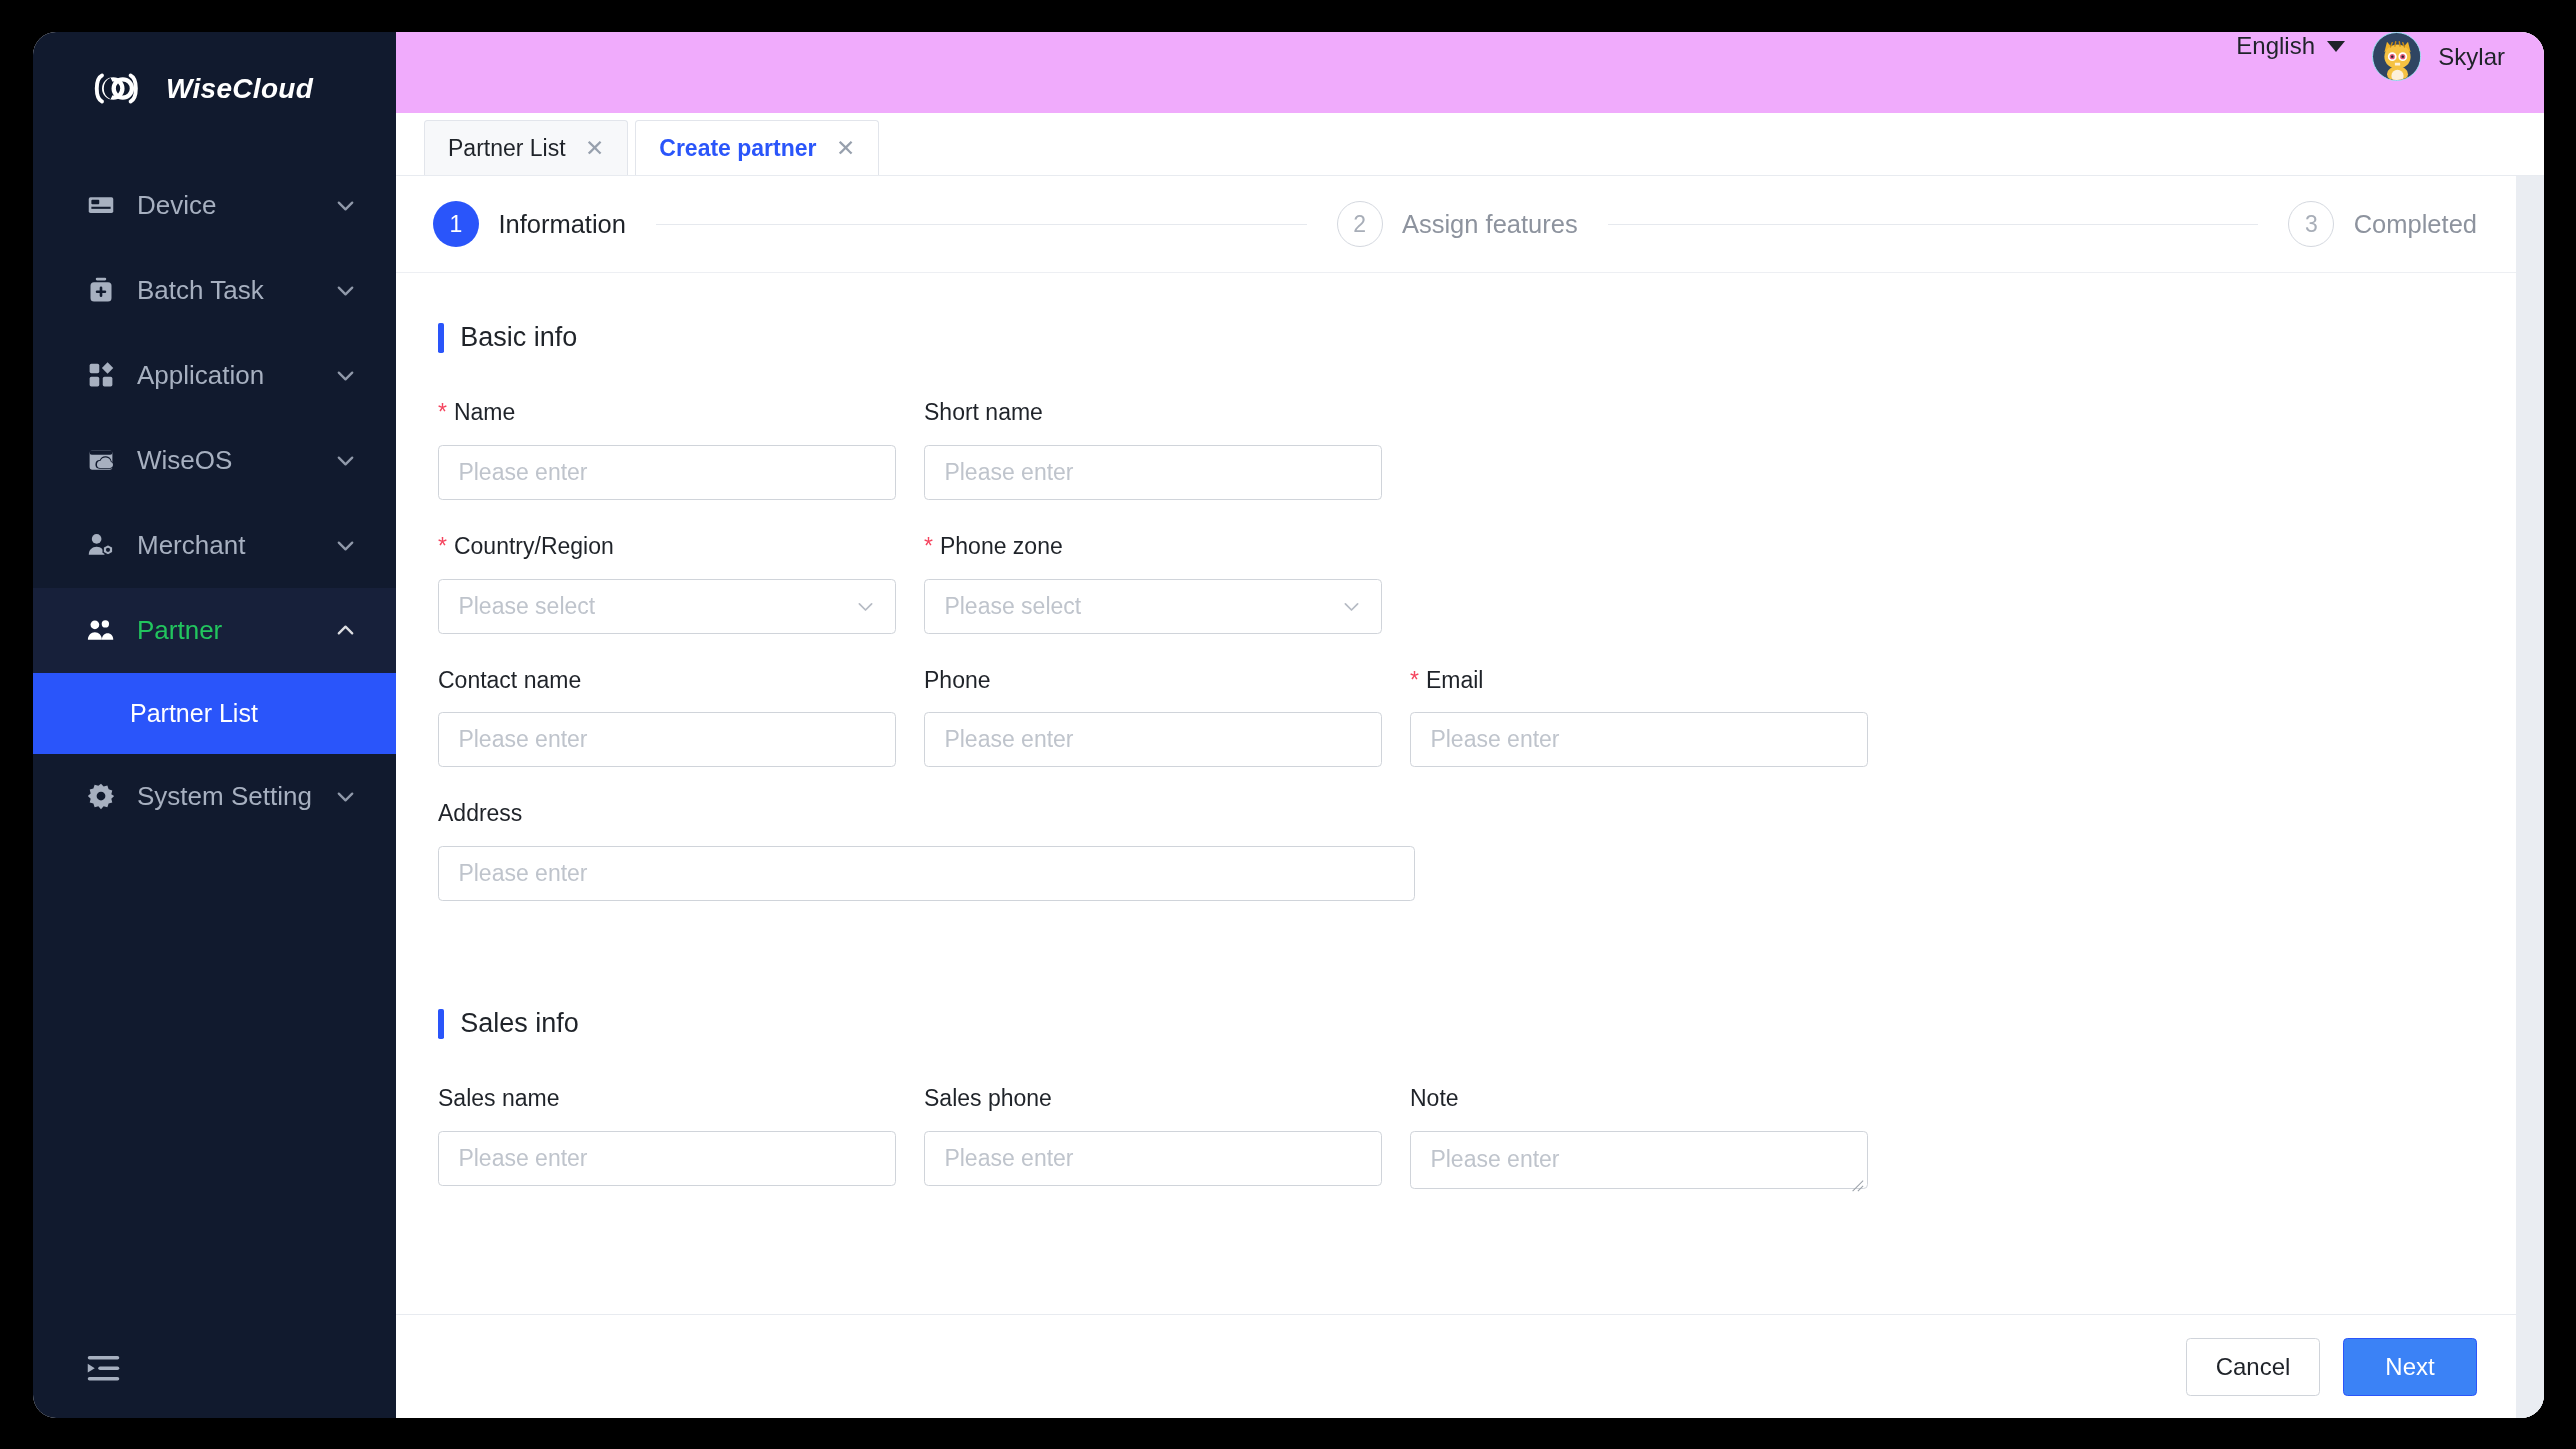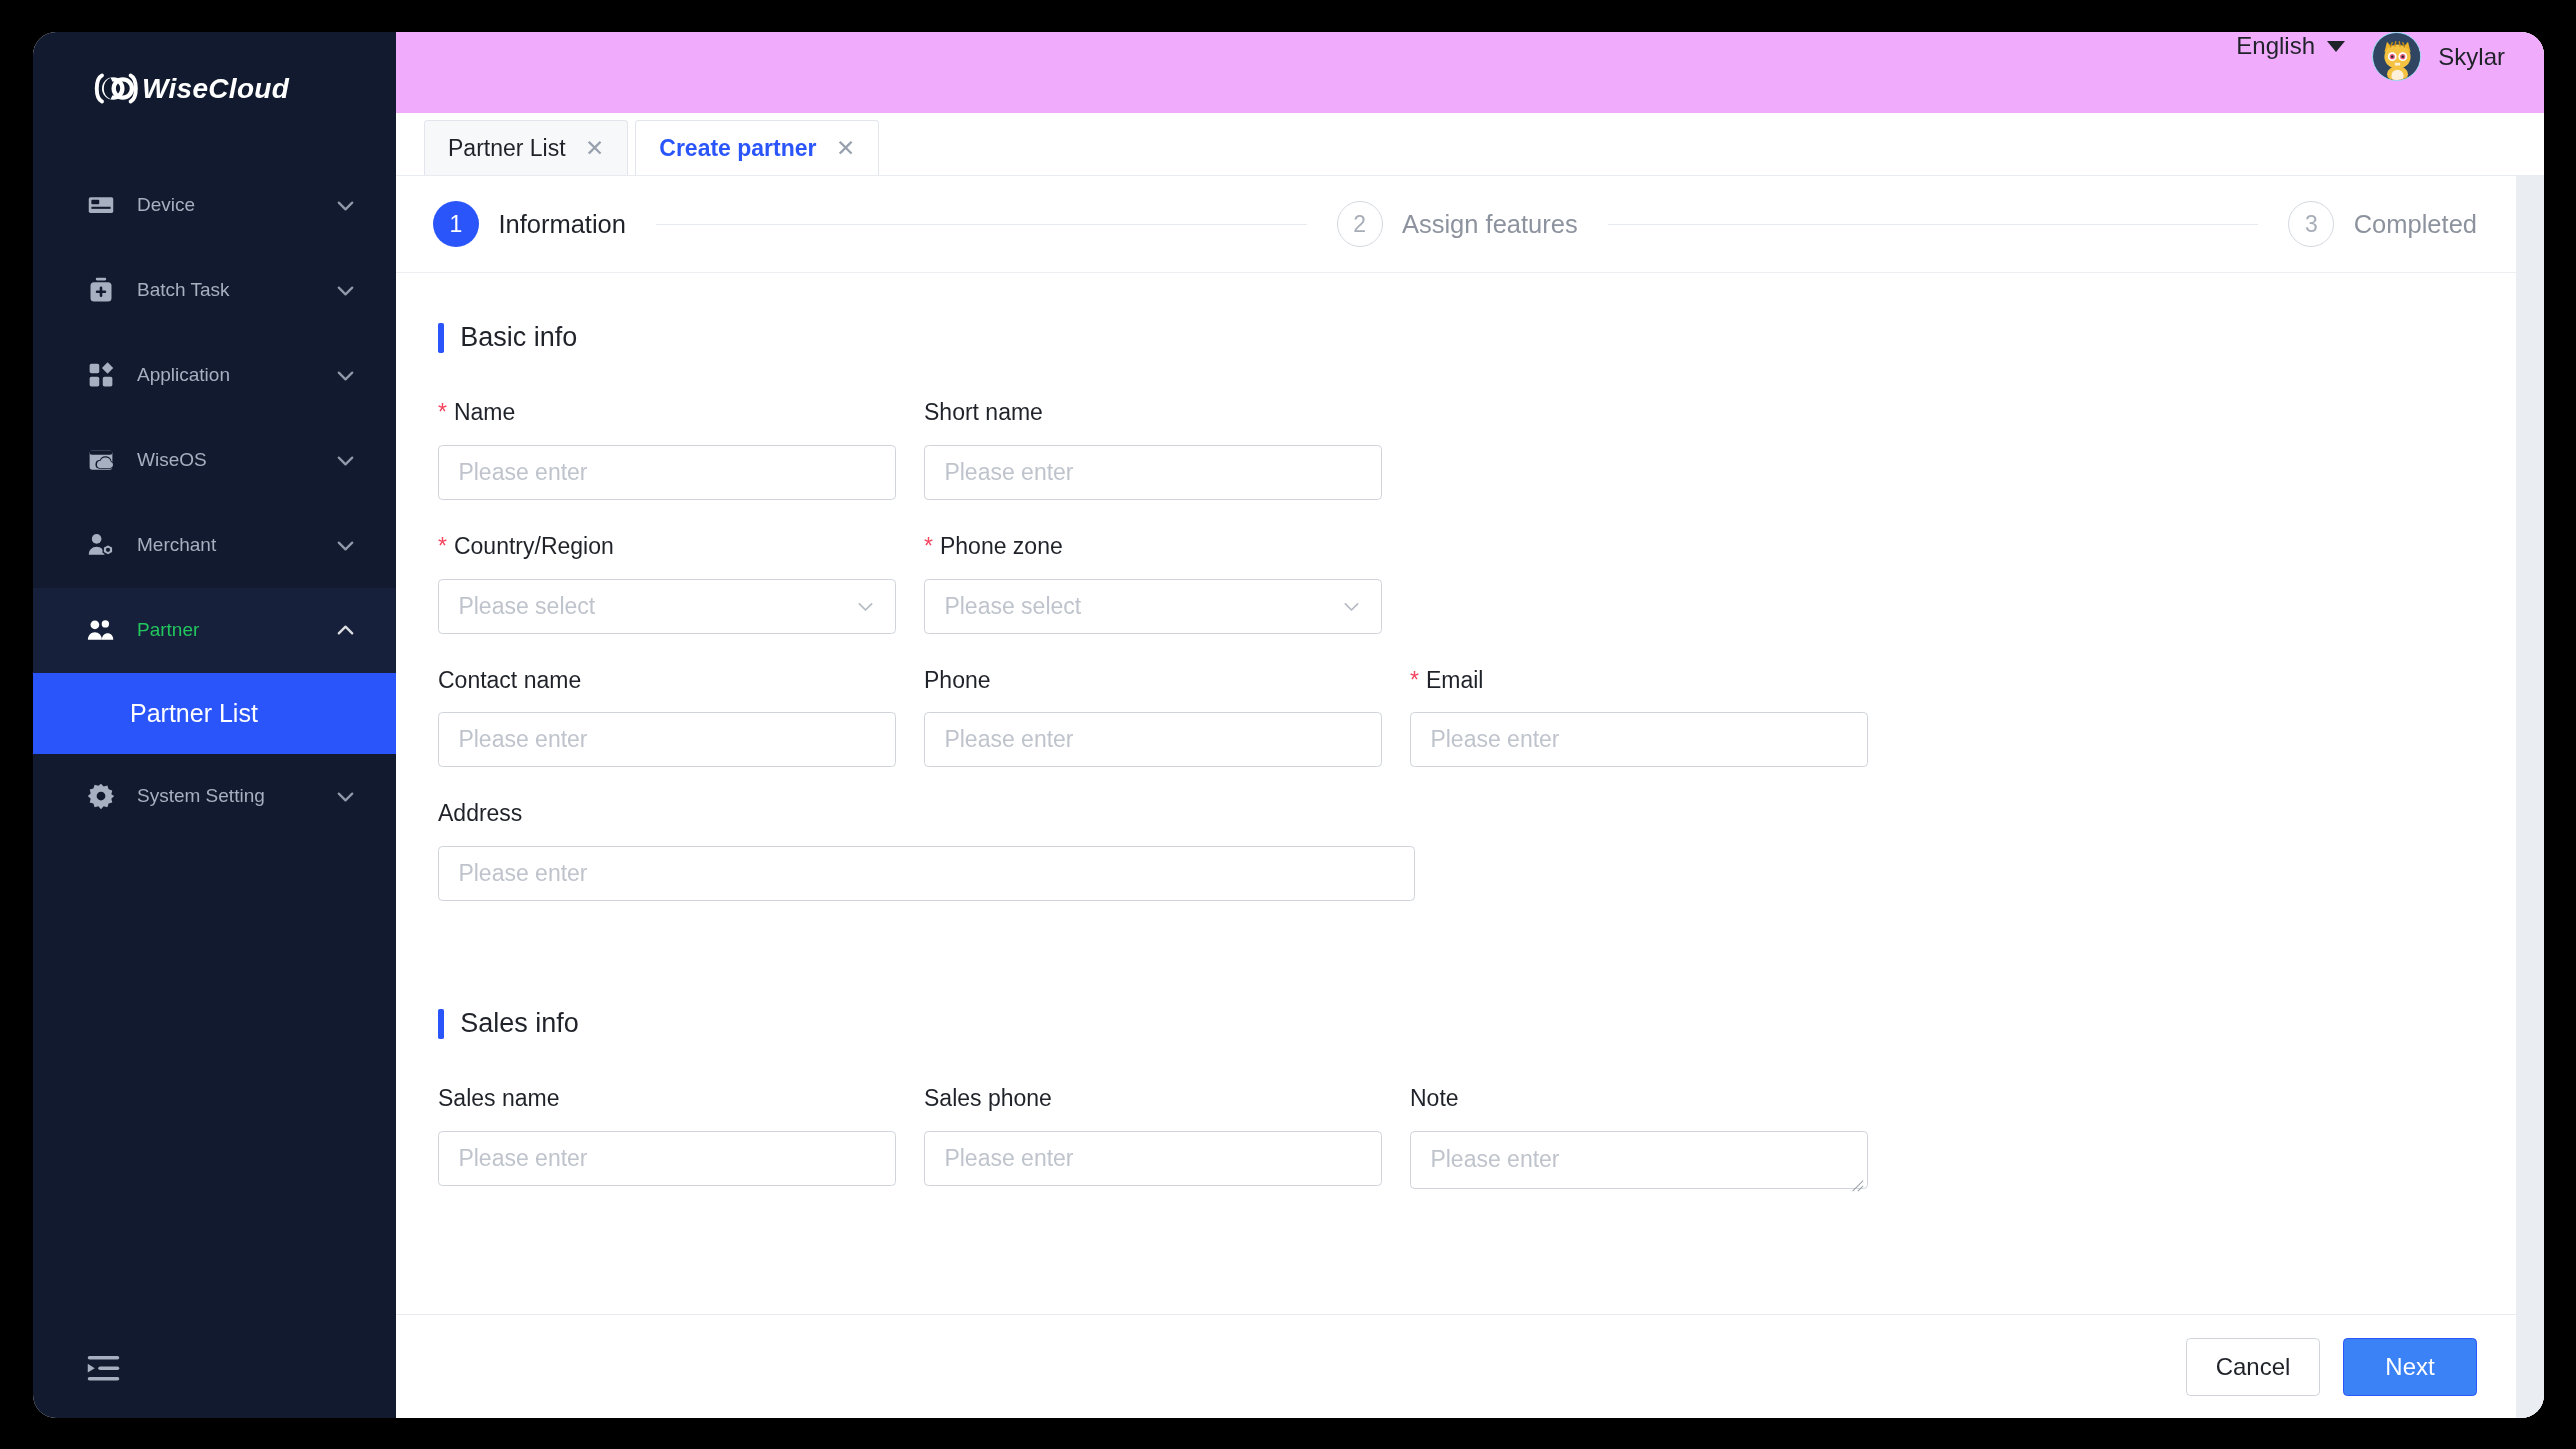--- a/index.html
+++ b/index.html
@@ -26,21 +26,21 @@
     background: #111a2e;
     position: relative;
     display: flex;
     flex-direction: column;
   }
   .brand {
     height: 113px;
     display: flex;
     align-items: center;
     padding-left: 58px;
-    gap: 3px;
+    gap: 27px;
   }
   .brand-logo { width: 48px; height: 33px; flex: 0 0 48px; }
   .brand-name {
     color: #ffffff;
     font-size: 28px;
     font-weight: bold;
     font-style: italic;
     letter-spacing: 0.3px;
   }
   .nav { flex: 1 1 auto; padding-top: 17.6px; }
@@ -53,21 +53,21 @@
     position: relative;
   }
   .nav-item .ico {
     width: 30px; height: 30px; flex: 0 0 30px;
     margin-right: 21px;
     display: flex; align-items: center; justify-content: center;
   }
   .nav-item .ico svg { display: block; }
   .nav-label {
     color: #a7b0c0;
-    font-size: 19px;
+    font-size: 26px;
     flex: 1 1 auto;
     white-space: nowrap;
   }
   .nav-item.active-parent { background: #17203a; }
   .nav-item.active-parent .nav-label { color: #22c55e; }
   .nav-item.active-parent .ico svg { fill: #ffffff; }
   .chev { width: 23px; height: 23px; flex: 0 0 23px; opacity: .85; }
   .sub-item {
     height: 81px;
     display: flex;

